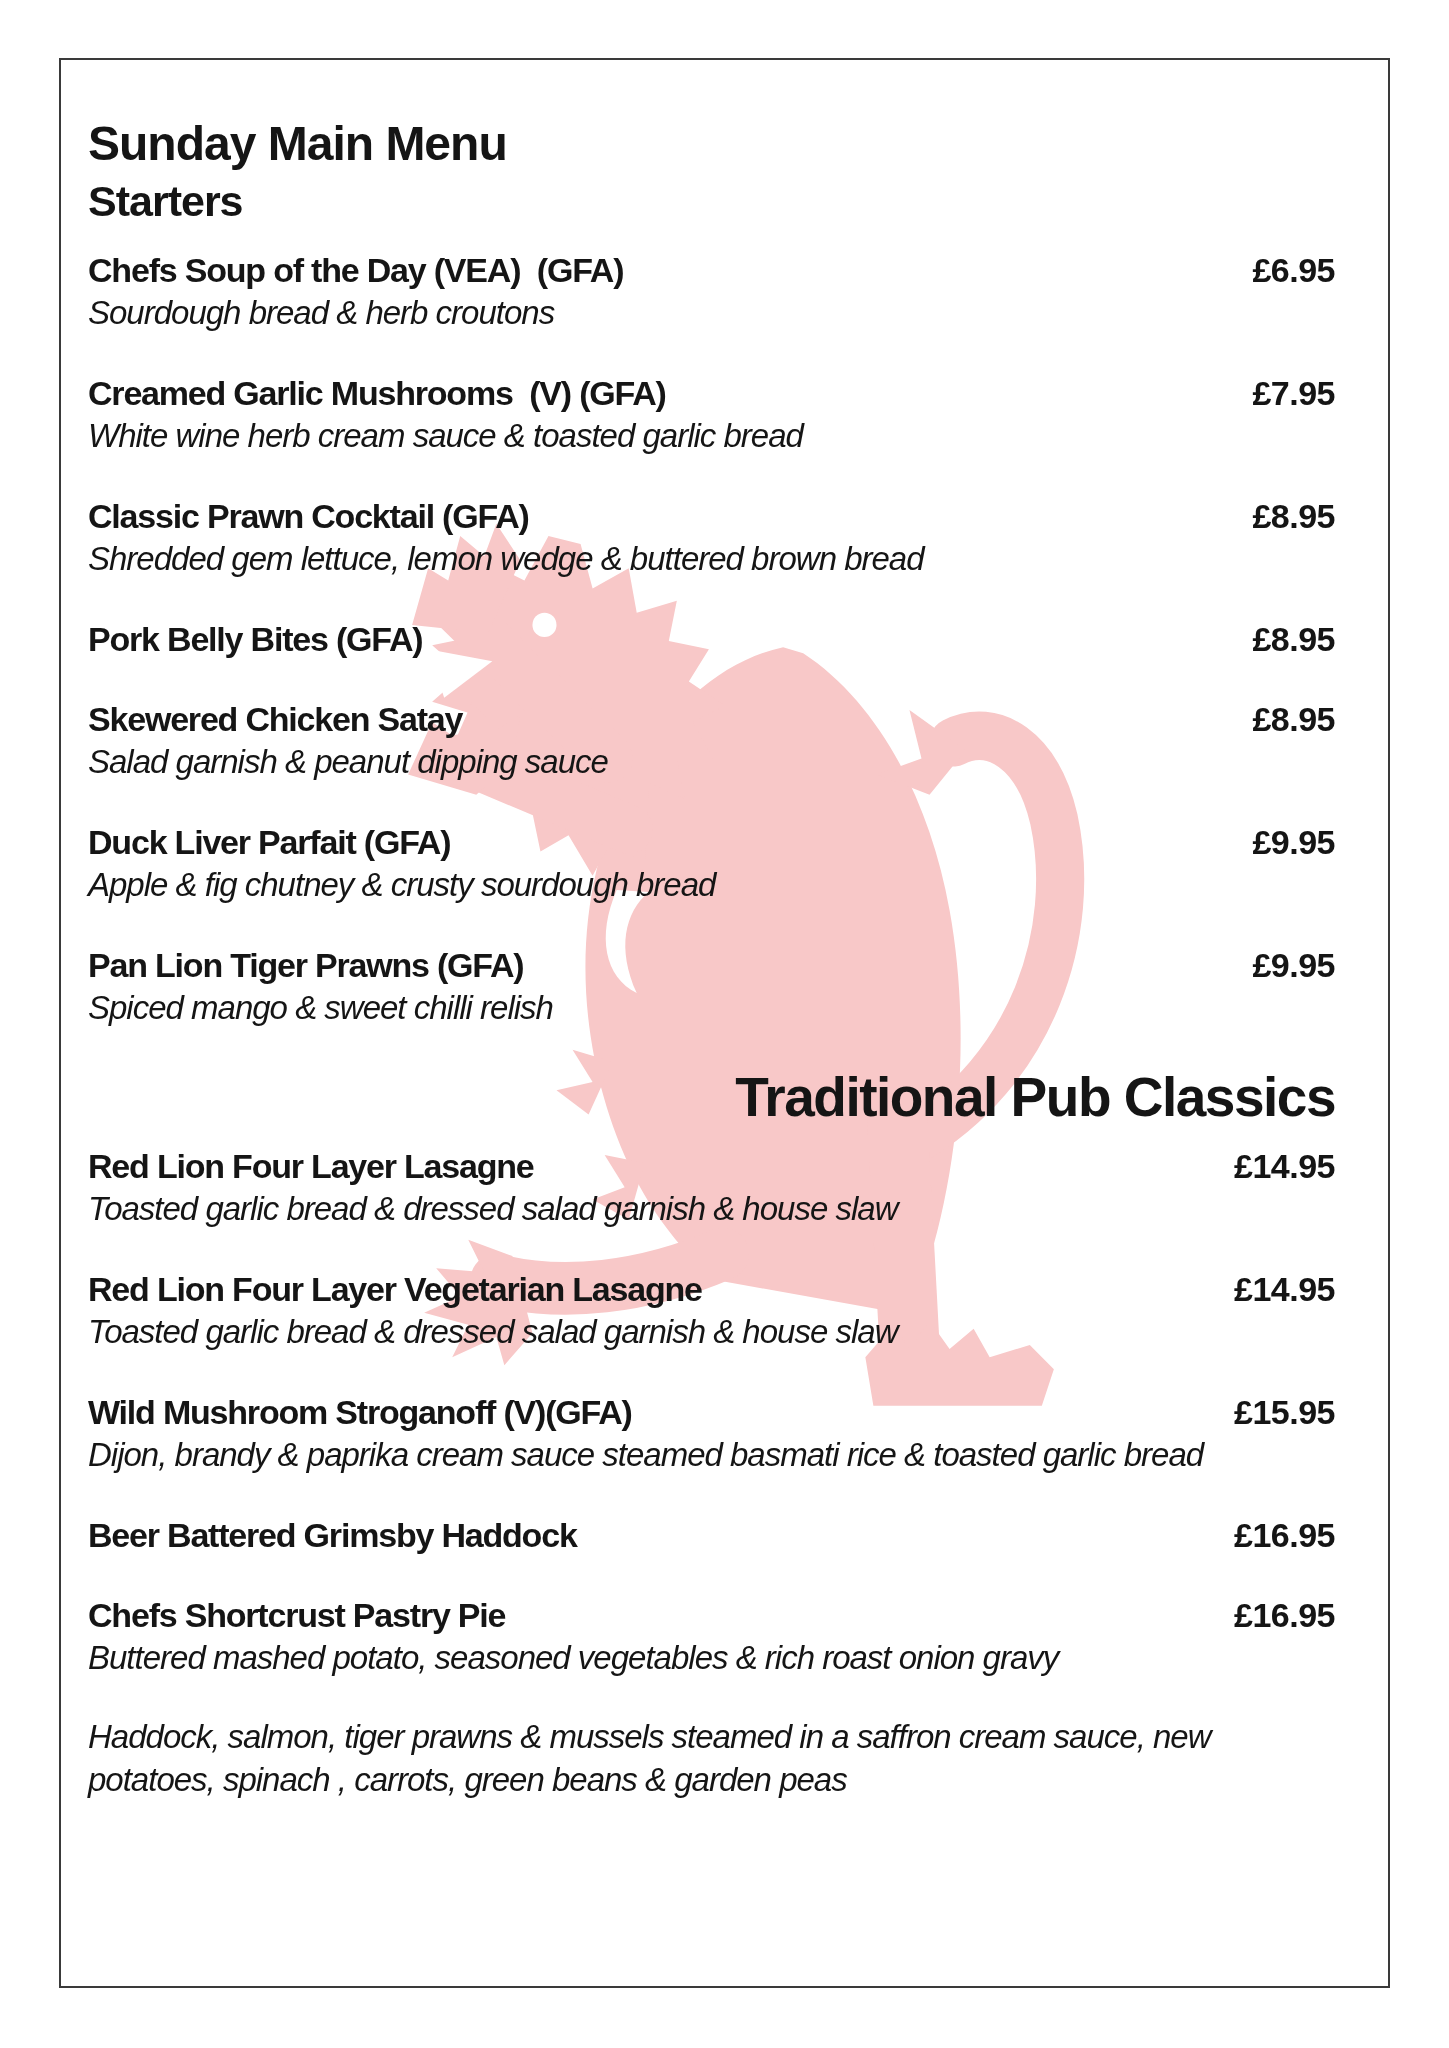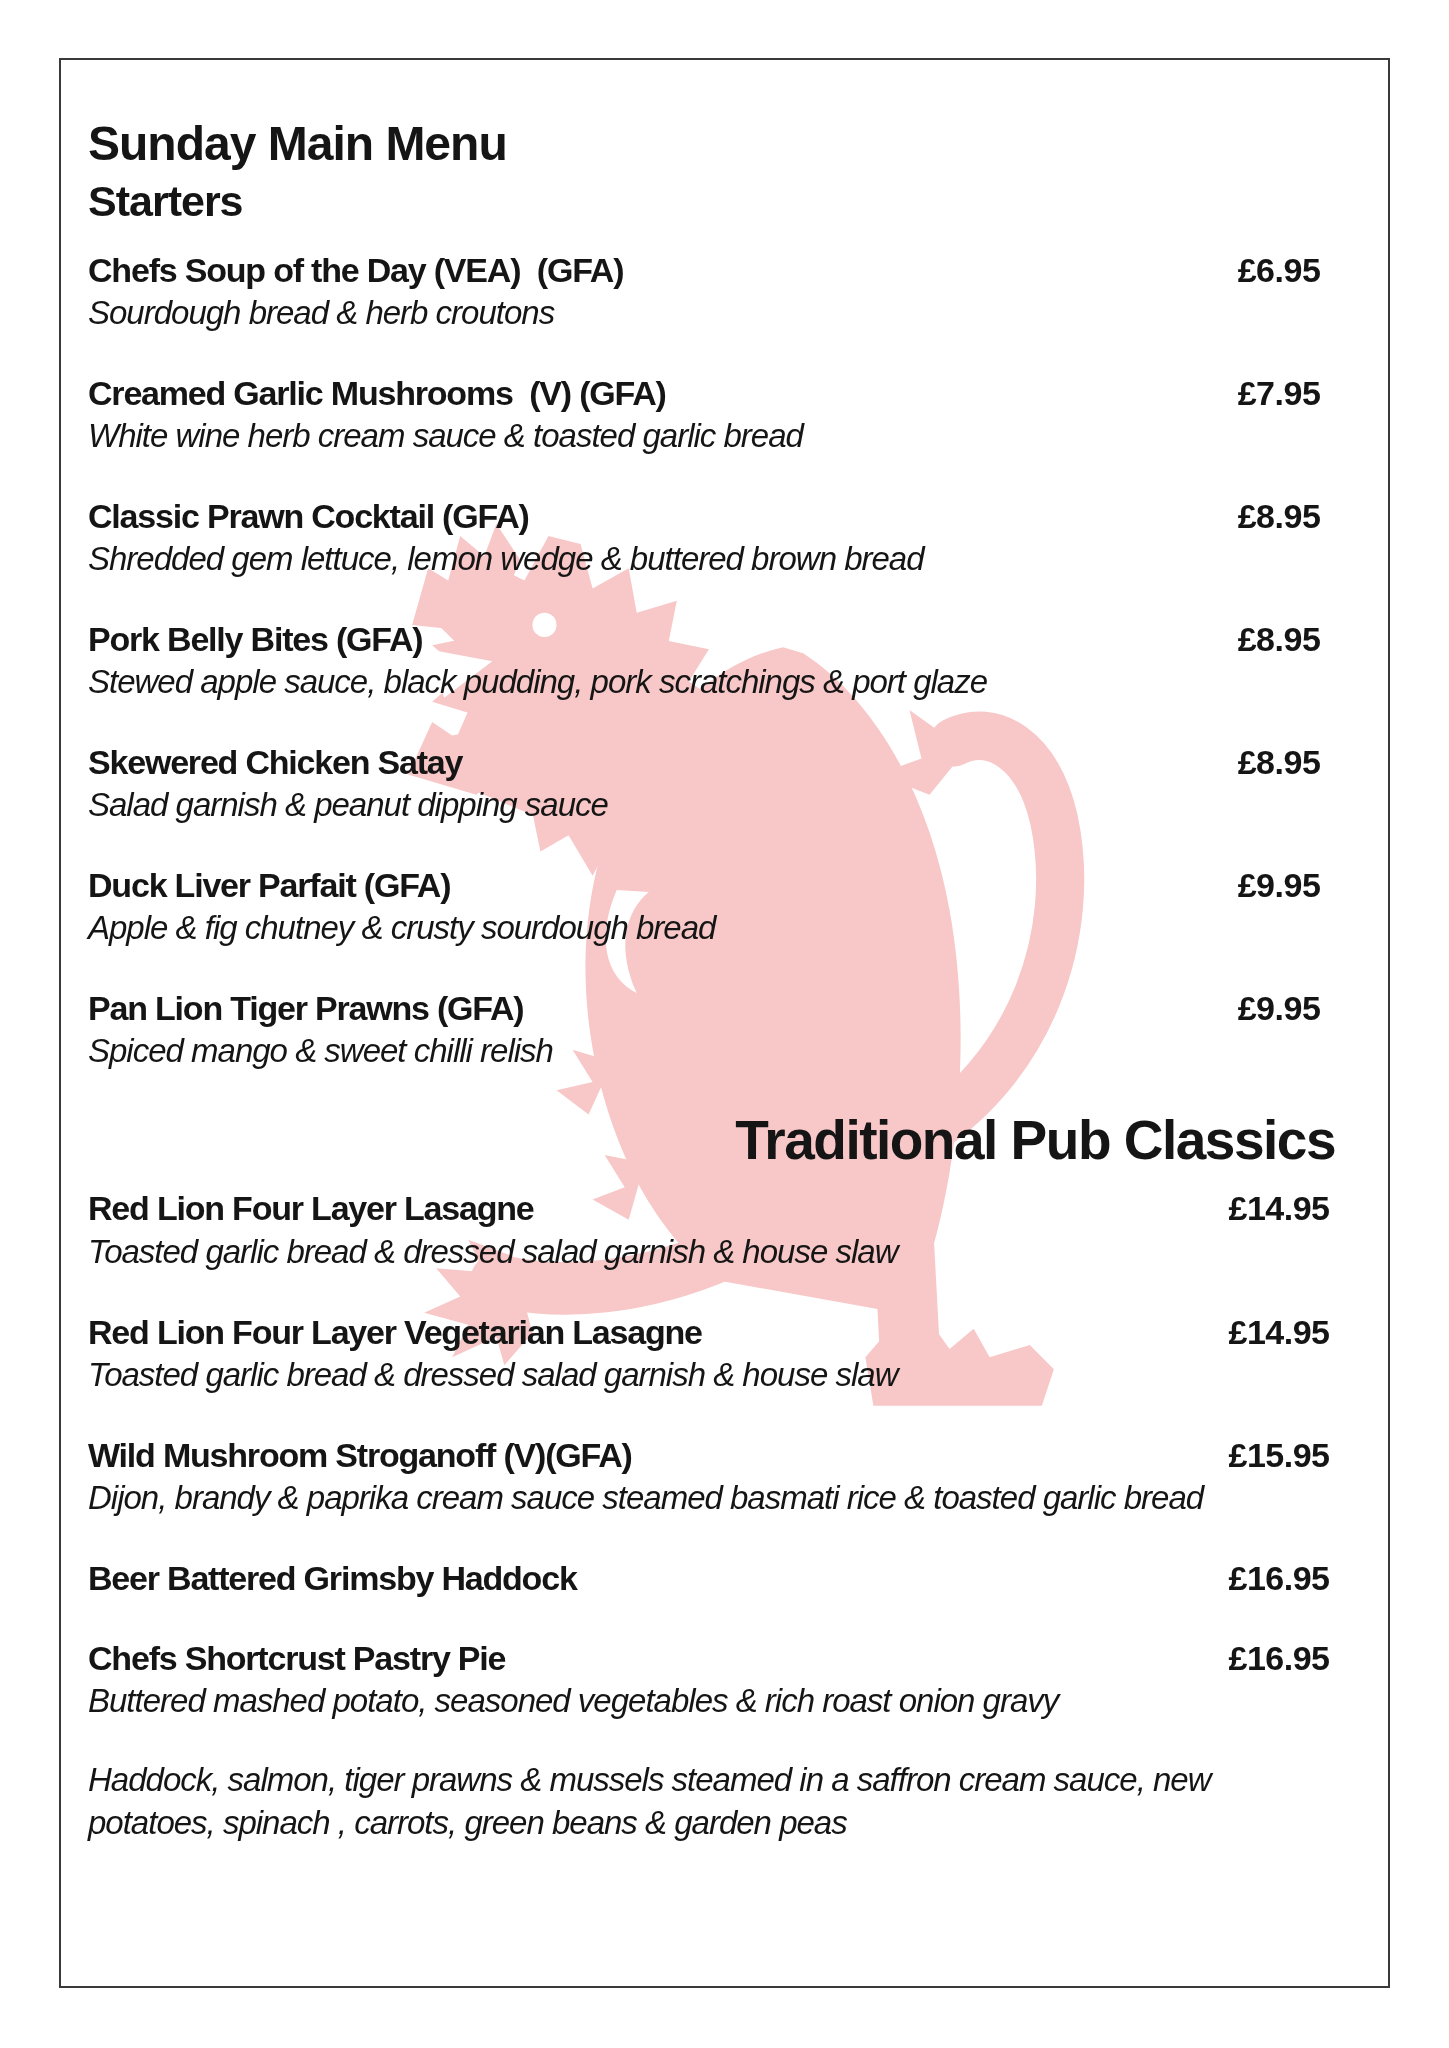--- a/index.html
+++ b/index.html
@@ -29,21 +29,21 @@
     font-size:55px; margin:30px 0 14px 0; letter-spacing:-1.5px;text-align:right;
   }
   .item { margin-bottom:36px; }
   .item-head { display:flex; align-items:baseline; }
   .item-name {
     flex:1 1 auto; font-weight:bold; font-size:34px; line-height:1.3;
     letter-spacing:-1.2px; white-space:pre-wrap;
   }
   .item-price {
     flex:0 0 112px; font-weight:bold; font-size:34px; line-height:1.3;
-    letter-spacing:-0.5px; text-align:center;
+    letter-spacing:-0.5px; text-align:right;
   }
   .item-desc {
     font-style:italic; font-size:33px; line-height:1.3; margin-top:0;
     letter-spacing:-1px; white-space:pre-wrap;
   }
 </style>
 </head>
 <body>
 
 <div class="page">
@@ -109,21 +109,20 @@
         <span class="item-price">£8.95</span>
       </div>
       <div class="item-desc">Shredded gem lettuce, lemon wedge &amp; buttered brown bread</div>
     </div>
 
     <div class="item">
       <div class="item-head">
         <span class="item-name">Pork Belly Bites (GFA)</span>
         <span class="item-price">£8.95</span>
       </div>
-      <div class="item-desc">Stewed apple sauce, black pudding, pork scratchings &amp; port glaze</div>
     </div>
 
     <div class="item">
       <div class="item-head">
         <span class="item-name">Skewered Chicken Satay</span>
         <span class="item-price">£8.95</span>
       </div>
       <div class="item-desc">Salad garnish &amp; peanut dipping sauce</div>
     </div>
 

